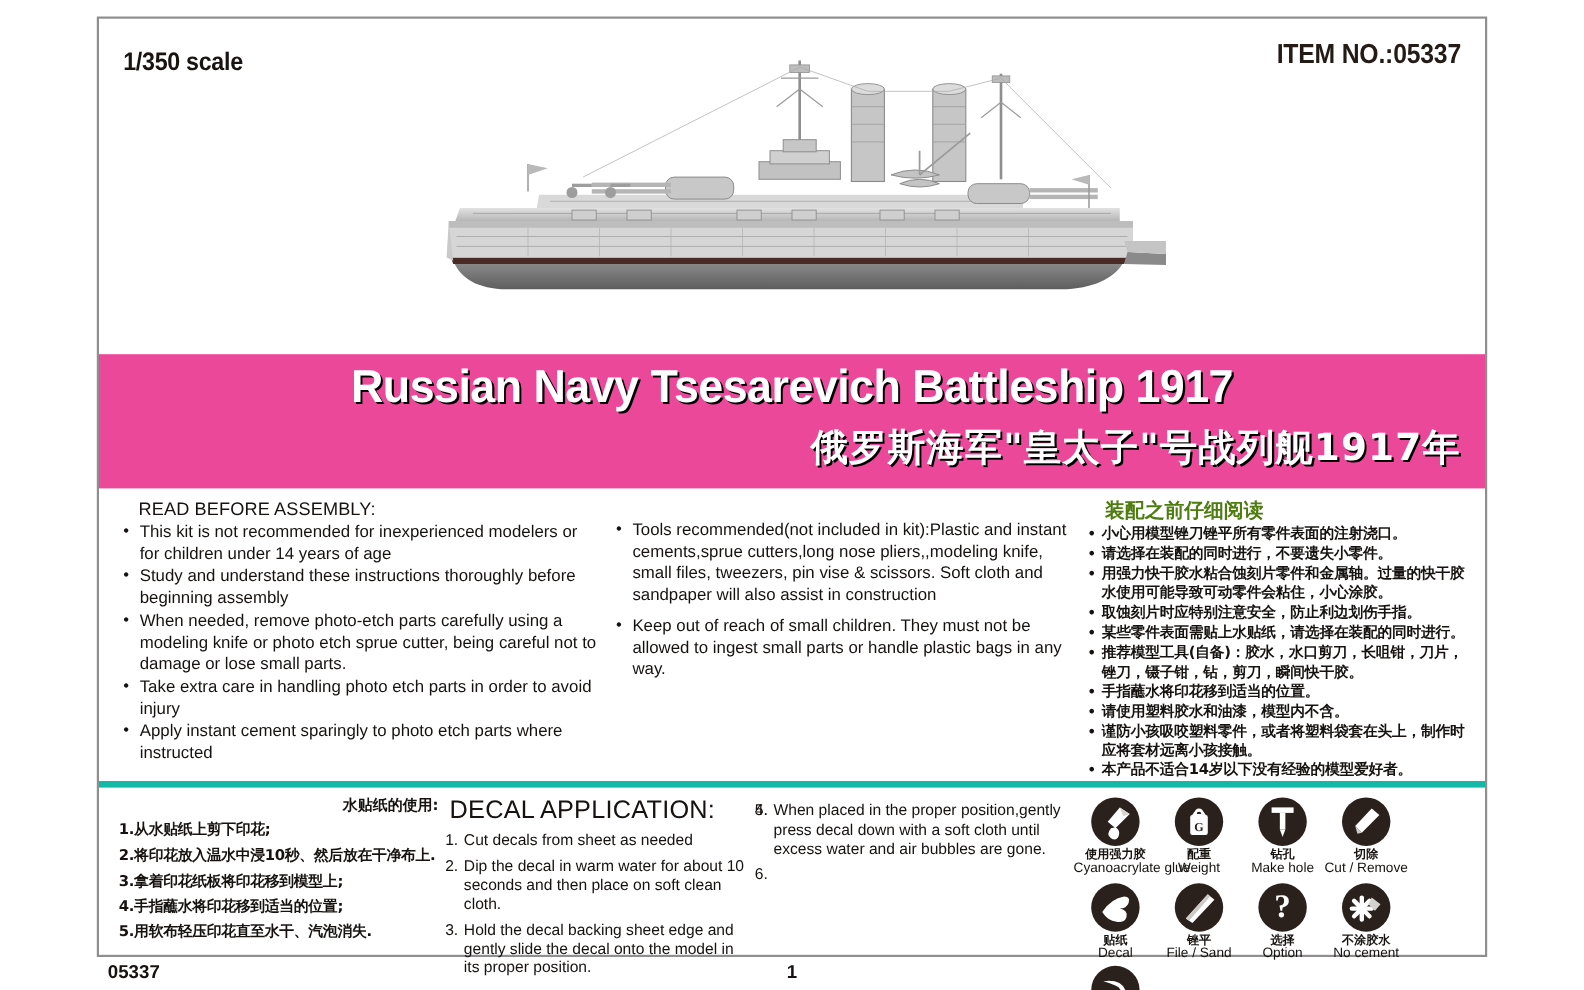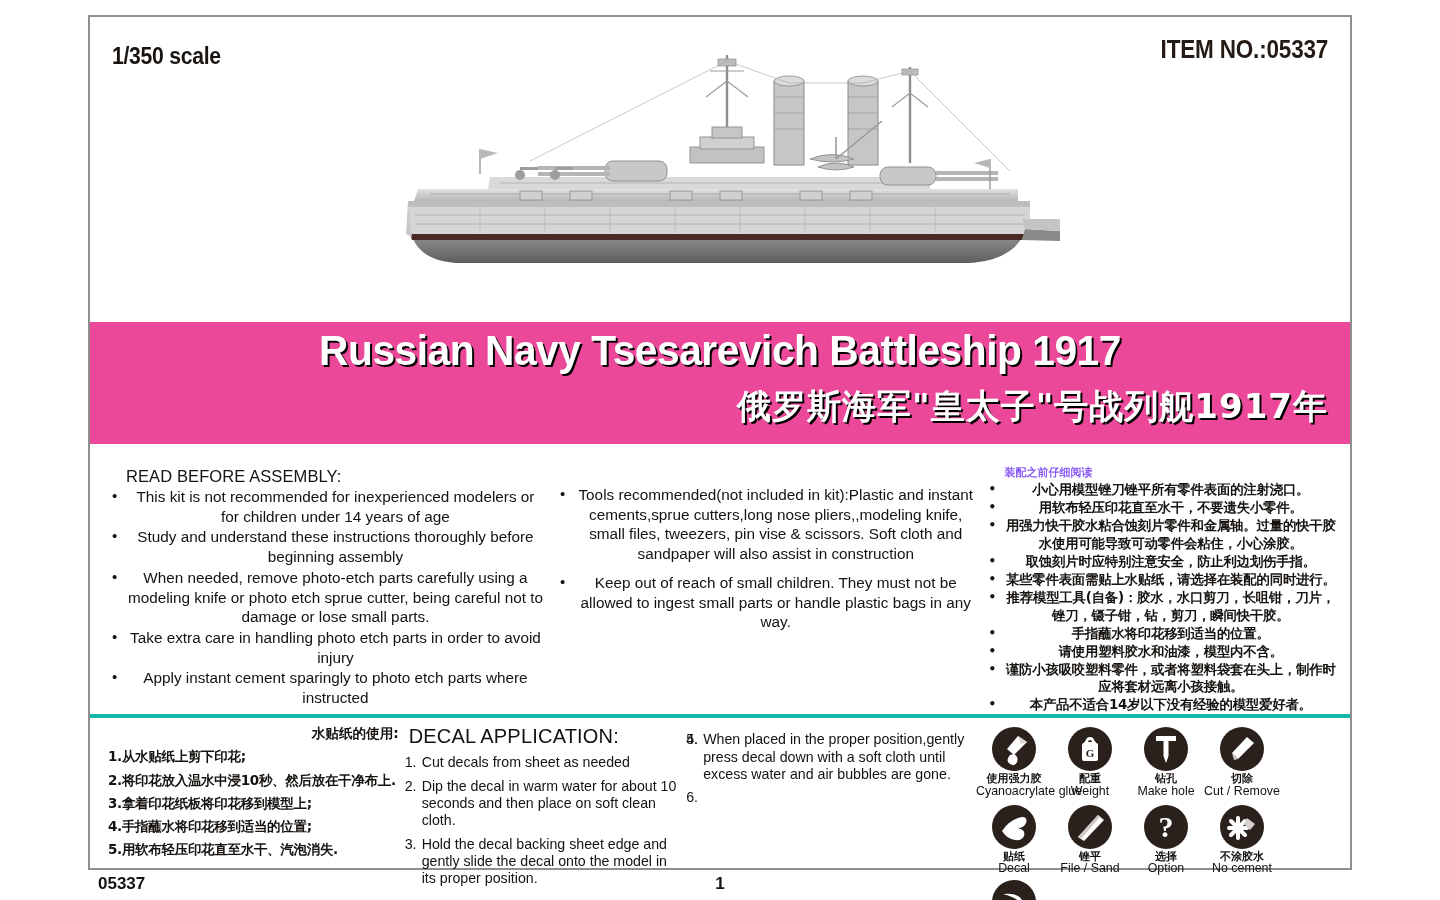--- a/index.html
+++ b/index.html
@@ -68,41 +68,41 @@
     font-family:"DejaVu Sans",sans-serif;
     letter-spacing:1px;
     white-space:nowrap;
     text-shadow:2px 2px 0 #000;
   }
 
   
   .instructions{
     flex:0 0 258px;
     display:flex;
-    border-bottom:4px solid #14b8a6;
-    padding-top:19px;
+    border-bottom:6px solid #14b8a6;
+    padding-top:6px;
     box-sizing:border-box;
   }
   .col{box-sizing:border-box;}
   .col-left{width:36.5%;padding:4px 6px 0 22px;}
   .col-mid{width:34.5%;padding:22px 8px 0 10px;}
   .col-right{width:29%;padding:2px 10px 0 4px;}
 
   .heading-en{
     font-size:16.5px;color:#15120f;
     margin:0 0 1px 14px;
     letter-spacing:0.1px;
   }
   .heading-cn{
-    font-size:11px;color:#8b5cf6;
+    font-size:18px;color:#4d7c0f;
     font-family:Liberation Sans, sans-serif;
     font-weight:bold;
     margin:0 0 1px 16px;
   }
-  ul.bullets{list-style:none;margin:0;padding:0;text-align:center;}
+  ul.bullets{list-style:none;margin:0;padding:0;}
   ul.bullets li{
     position:relative;
     padding-left:15px;
     font-size:15.3px;
     line-height:1.29;
     color:#15120f;
     margin-bottom:1px;
   }
   ul.bullets li:before{
     content:"\2022";
@@ -143,21 +143,21 @@
   }
   ol.cnsteps{list-style:none;margin:0;padding:0;}
   ol.cnsteps li{
     font-family:"DejaVu Sans",sans-serif;
     font-weight:bold;font-size:13.5px;color:#15120f;
     line-height:1.2;
     margin-bottom:7px;
     letter-spacing:-0.3px;
   }
   .decal-title{
-    font-size:20px;color:#15120f;
+    font-size:23px;color:#15120f;
     margin:0 0 6px 4px;
     letter-spacing:0.2px;
   }
   ol.ensteps{list-style:none;margin:0;padding:0;}
   ol.ensteps li{
     position:relative;
     padding-left:17px;
     font-size:14.2px;
     line-height:1.22;
     color:#15120f;
@@ -397,21 +397,21 @@
       <ul class="bullets mid">
         <li>Tools recommended(not included in kit):Plastic and instant cements,sprue cutters,long nose pliers,,modeling knife, small files, tweezers, pin vise &amp; scissors. Soft cloth and sandpaper will also assist in construction</li>
         <li>Keep out of reach of small children. They must not be allowed to ingest small parts or handle plastic bags in any way.</li>
       </ul>
     </div>
 
     <div class="col col-right">
       <div class="heading-cn">装配之前仔细阅读</div>
       <ul class="bullets cn">
         <li>小心用模型锉刀锉平所有零件表面的注射浇口。</li>
-        <li>用软布轻压印花直至水干，不要遗失小零件。</li>
+        <li>请选择在装配的同时进行，不要遗失小零件。</li>
         <li>用强力快干胶水粘合蚀刻片零件和金属轴。过量的快干胶水使用可能导致可动零件会粘住，小心涂胶。</li>
         <li>取蚀刻片时应特别注意安全，防止利边划伤手指。</li>
         <li>某些零件表面需贴上水贴纸，请选择在装配的同时进行。</li>
         <li>推荐模型工具(自备)：胶水，水口剪刀，长咀钳，刀片，锉刀，镊子钳，钻，剪刀，瞬间快干胶。</li>
         <li>手指蘸水将印花移到适当的位置。</li>
         <li>请使用塑料胶水和油漆，模型内不含。</li>
         <li>谨防小孩吸咬塑料零件，或者将塑料袋套在头上，制作时应将套材远离小孩接触。</li>
         <li>本产品不适合14岁以下没有经验的模型爱好者。</li>
       </ul>
     </div>

